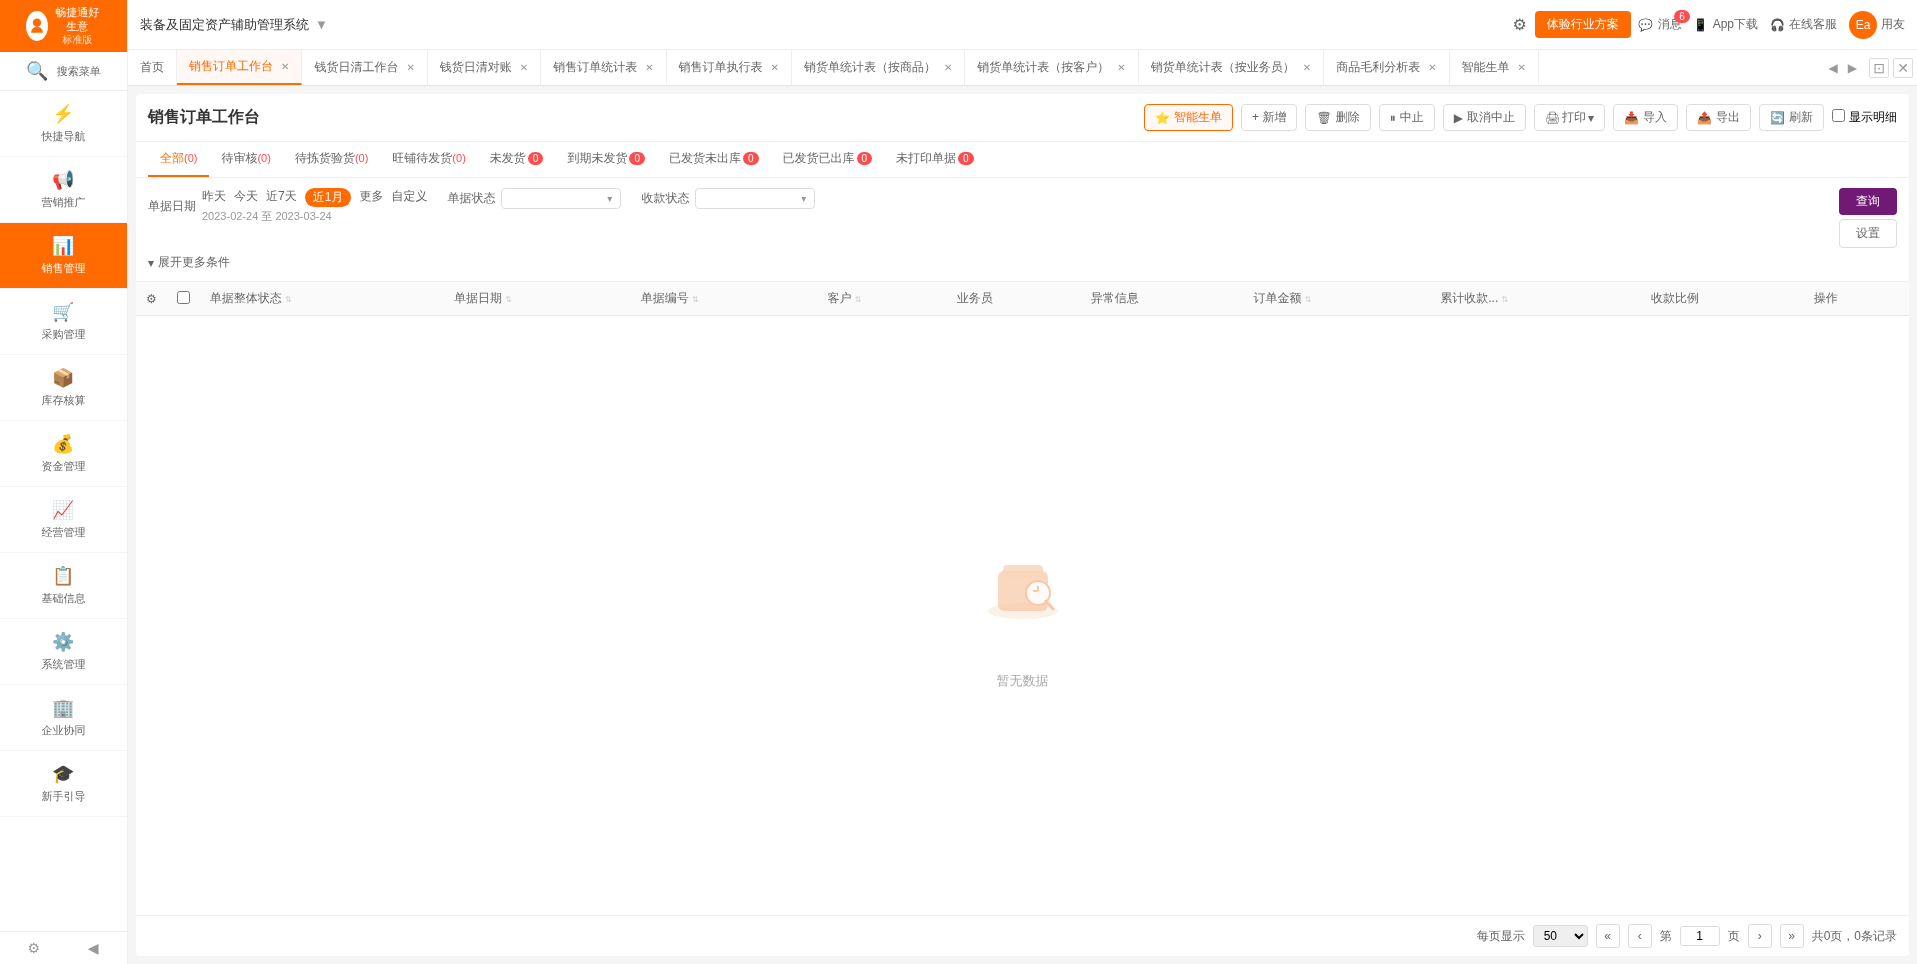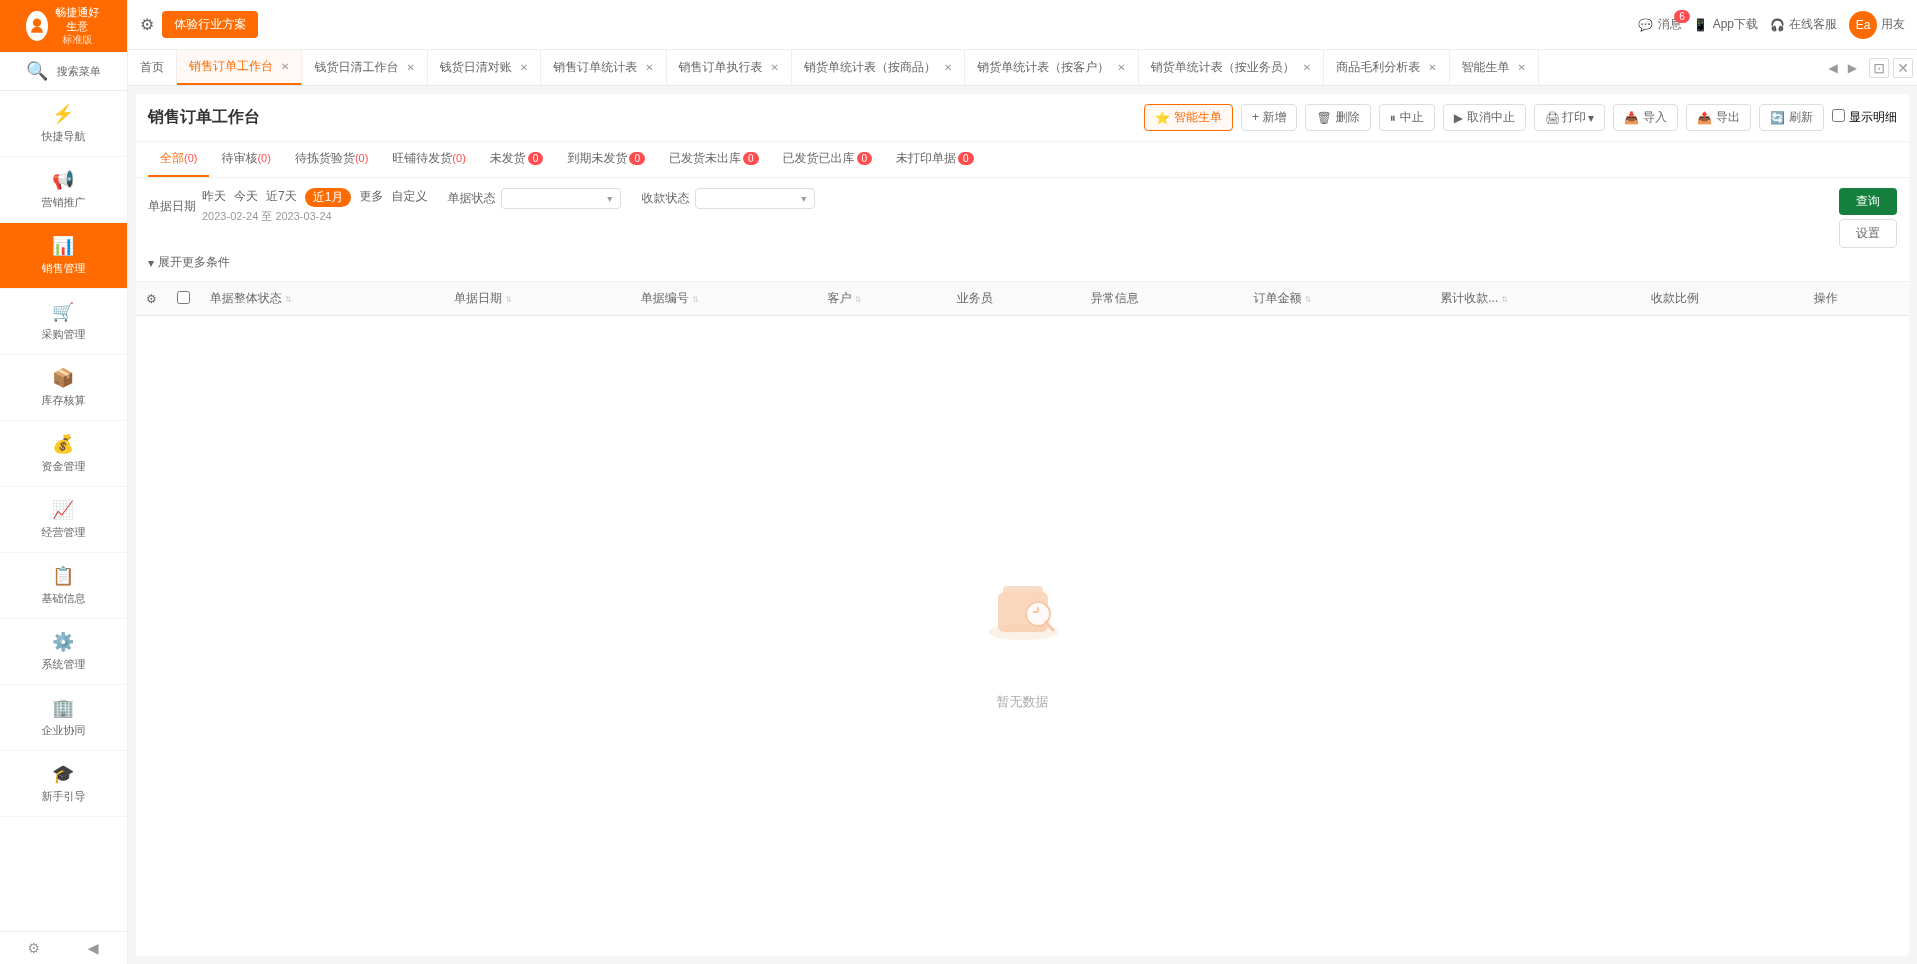--- a/index.html
+++ b/index.html
@@ -73,21 +73,21 @@
     .filter-label { color: #666; font-size: 12px; white-space: nowrap; }
     .filter-dates { display: flex; flex-direction: column; gap: 2px; }
     .date-shortcuts { display: flex; gap: 8px; align-items: flex-start; }
     .date-shortcut { font-size: 12px; color: #666; cursor: pointer; }
     .date-shortcut.active { background: #ff6b00; color: white; border-radius: 10px; padding: 1px 8px; }
     .date-range { font-size: 11px; color: #999; }
     .filter-select { display: flex; align-items: center; border: 1px solid #ddd; border-radius: 4px; padding: 4px 8px; gap: 4px; cursor: pointer; min-width: 120px; background: white; }
     .filter-select-arrow { color: #999; font-size: 10px; }
     .expand-btn { display: flex; align-items: center; gap: 4px; color: #666; cursor: pointer; font-size: 12px; margin: 6px auto 0; }
     .filter-actions-col { display: flex; flex-direction: column; gap: 4px; margin-left: auto; }
-    .query-btn { background: #15803d; color: white; border: none; padding: 5px 16px; border-radius: 4px; cursor: pointer; font-size: 12px; }
+    .query-btn { background: #701a75; color: white; border: none; padding: 5px 16px; border-radius: 4px; cursor: pointer; font-size: 12px; }
     .set-btn { background: white; color: #666; border: 1px solid #ddd; padding: 5px 16px; border-radius: 4px; cursor: pointer; font-size: 12px; }
 
     
     .table-area { flex: 1; overflow: hidden; display: flex; flex-direction: column; }
     .table-toolbar { padding: 8px 12px; display: flex; align-items: center; justify-content: space-between; }
     .result-count { font-size: 12px; color: #666; }
     .result-count span { color: #ff6b00; font-weight: bold; }
     .table-actions-right { display: flex; gap: 8px; }
     .table-action-btn { display: flex; align-items: center; gap: 3px; cursor: pointer; font-size: 12px; color: #666; }
     .table-action-btn .dot { width: 8px; height: 8px; border-radius: 50%; display: inline-block; }
@@ -190,20 +190,24 @@
 
   <div class="sidebar-bottom">
     <div class="sidebar-bottom-btn">⚙</div>
     <div class="sidebar-bottom-btn">◀</div>
   </div>
 </div>
 
 <div class="main">
 
   <div class="top-header">
+    <span class="system-name">
+      <span>装备及固定资产辅助管理系统</span>
+      <span class="system-name-arrow">▼</span>
+    </span>
     <span class="gear-icon">⚙</span>
     <button class="header-btn-orange">体验行业方案</button>
     <div class="header-actions">
       <div class="header-action-item">
         <span>💬</span>
         <span>消息</span>
         <span class="badge">6</span>
       </div>
       <div class="header-action-item">
         <span>📱</span>
@@ -434,17 +438,33 @@
               <rect x="30" y="24" width="40" height="12" rx="4" fill="#f4b888" opacity="0.8"></rect>
               <circle cx="65" cy="52" r="12" fill="#fff8f4" stroke="#f4a36a" stroke-width="2"></circle>
               <line x1="73" y1="60" x2="80" y2="68" stroke="#f4a36a" stroke-width="3" stroke-linecap="round"></line>
               <line x1="60" y1="50" x2="65" y2="50" stroke="#f4a36a" stroke-width="2"></line>
               <line x1="65" y1="45" x2="65" y2="50" stroke="#f4a36a" stroke-width="2"></line>
             </svg>
           </div>
           <span class="empty-text">暂无数据</span>
         </div>
 
+        <div class="pagination">
+          <span class="pagination-label">每页显示</span>
+          <select class="page-size-select">
+            <option>50</option>
+            <option>20</option>
+            <option>100</option>
+          </select>
+          <div class="page-nav-btn">«</div>
+          <div class="page-nav-btn">‹</div>
+          <span class="pagination-label">第</span>
+          <input type="text" class="page-input" value="1" style="">
+          <span class="pagination-label">页</span>
+          <div class="page-nav-btn">›</div>
+          <div class="page-nav-btn">»</div>
+          <span class="total-label">共0页，0条记录</span>
+        </div>
       </div>
 
     </div>
   </div>
 </div>
 
 </body></html>

